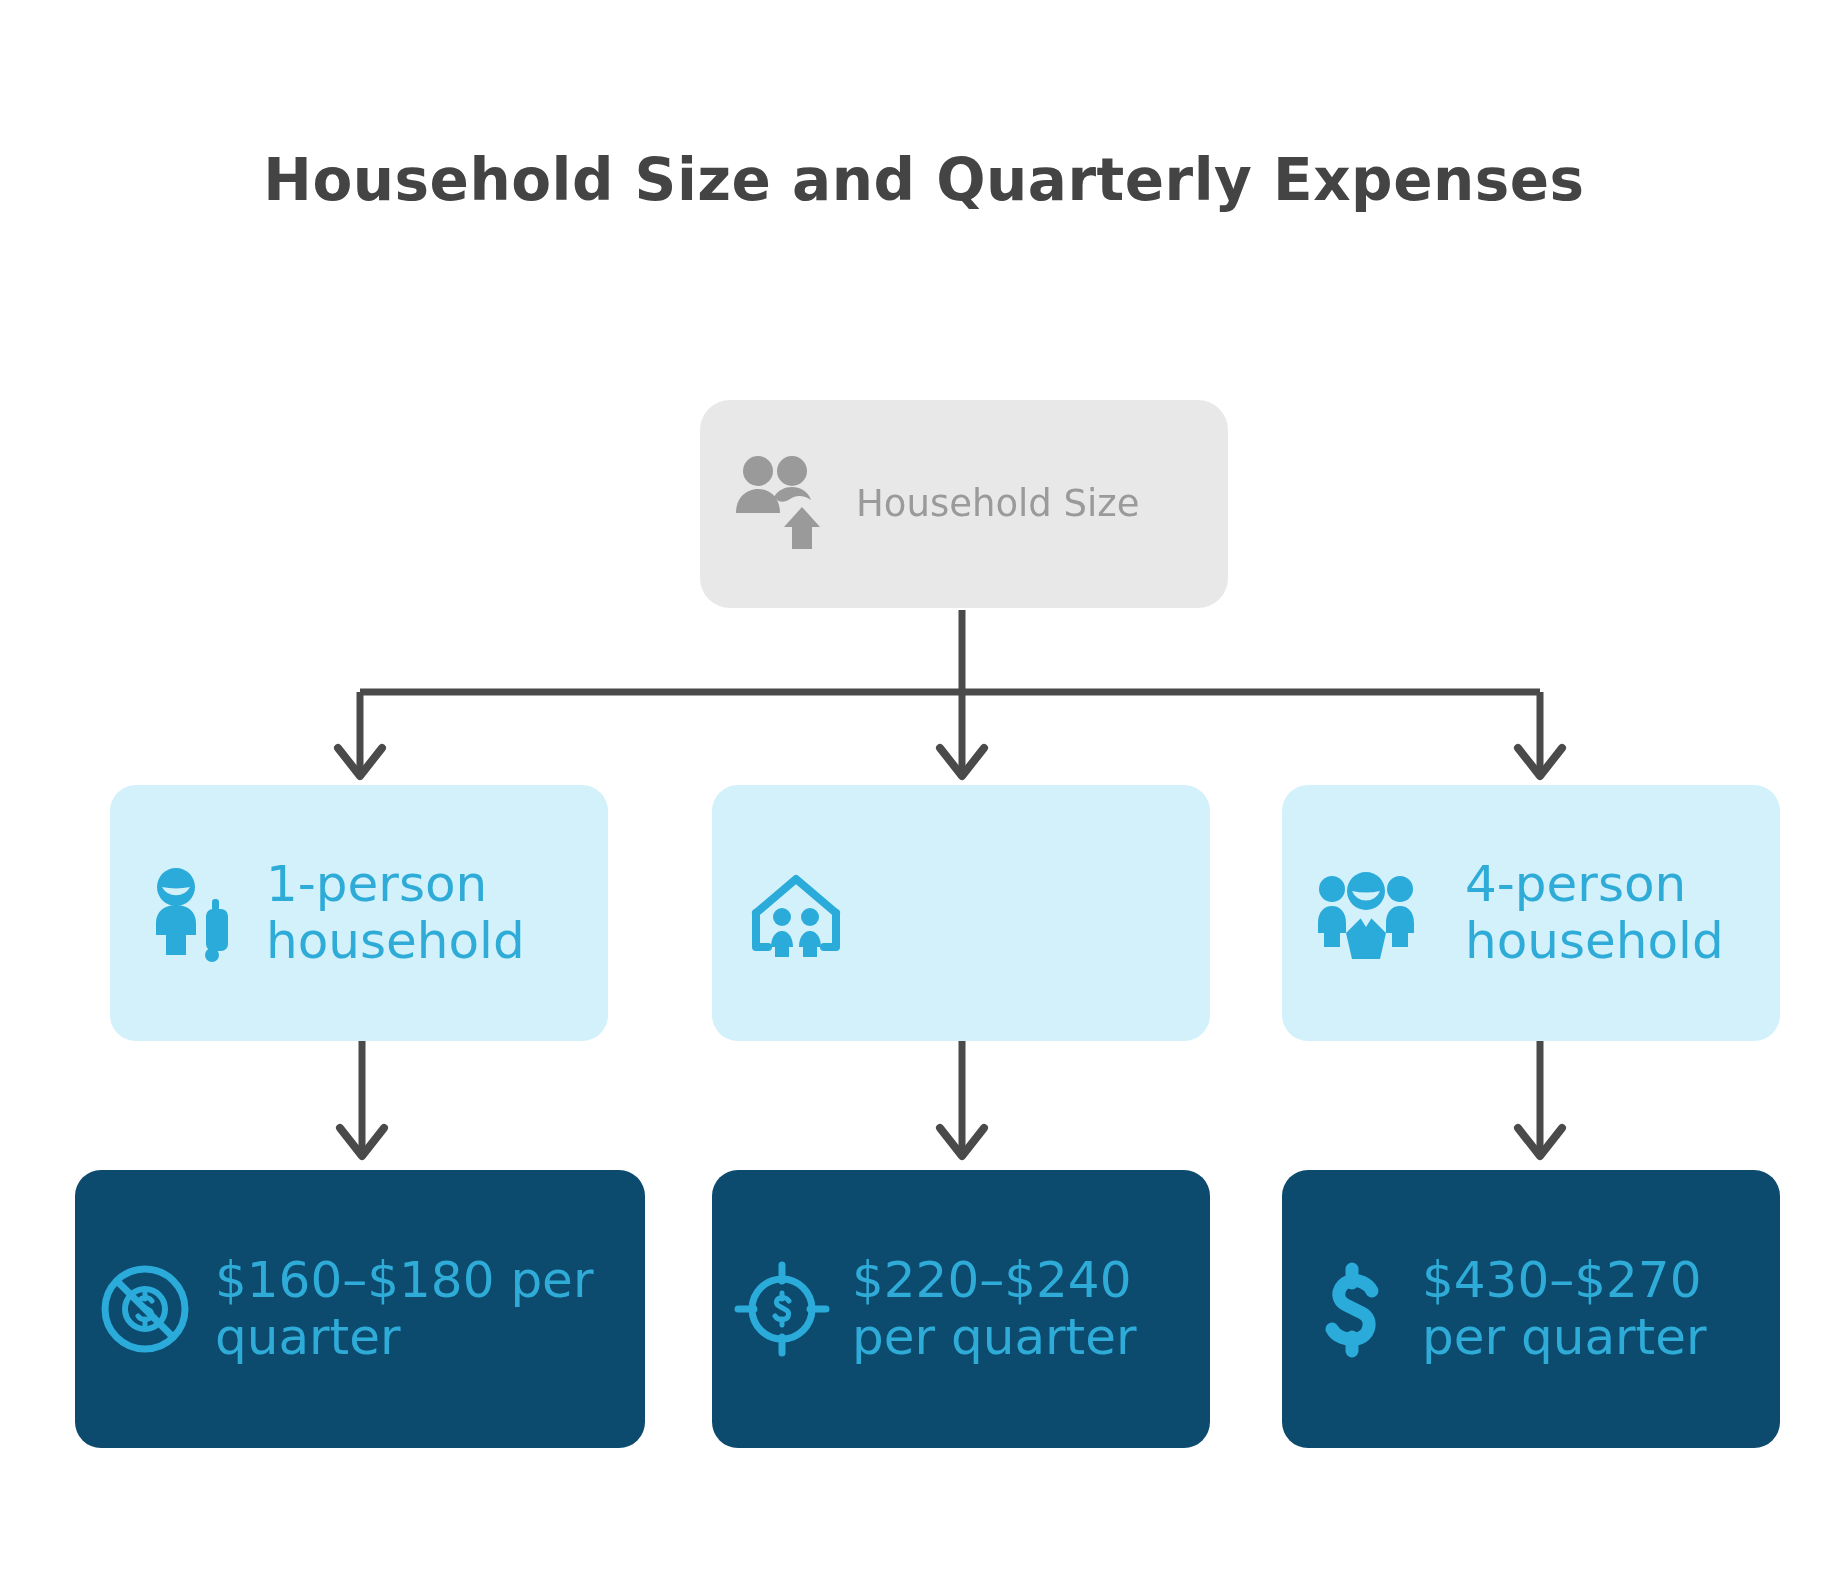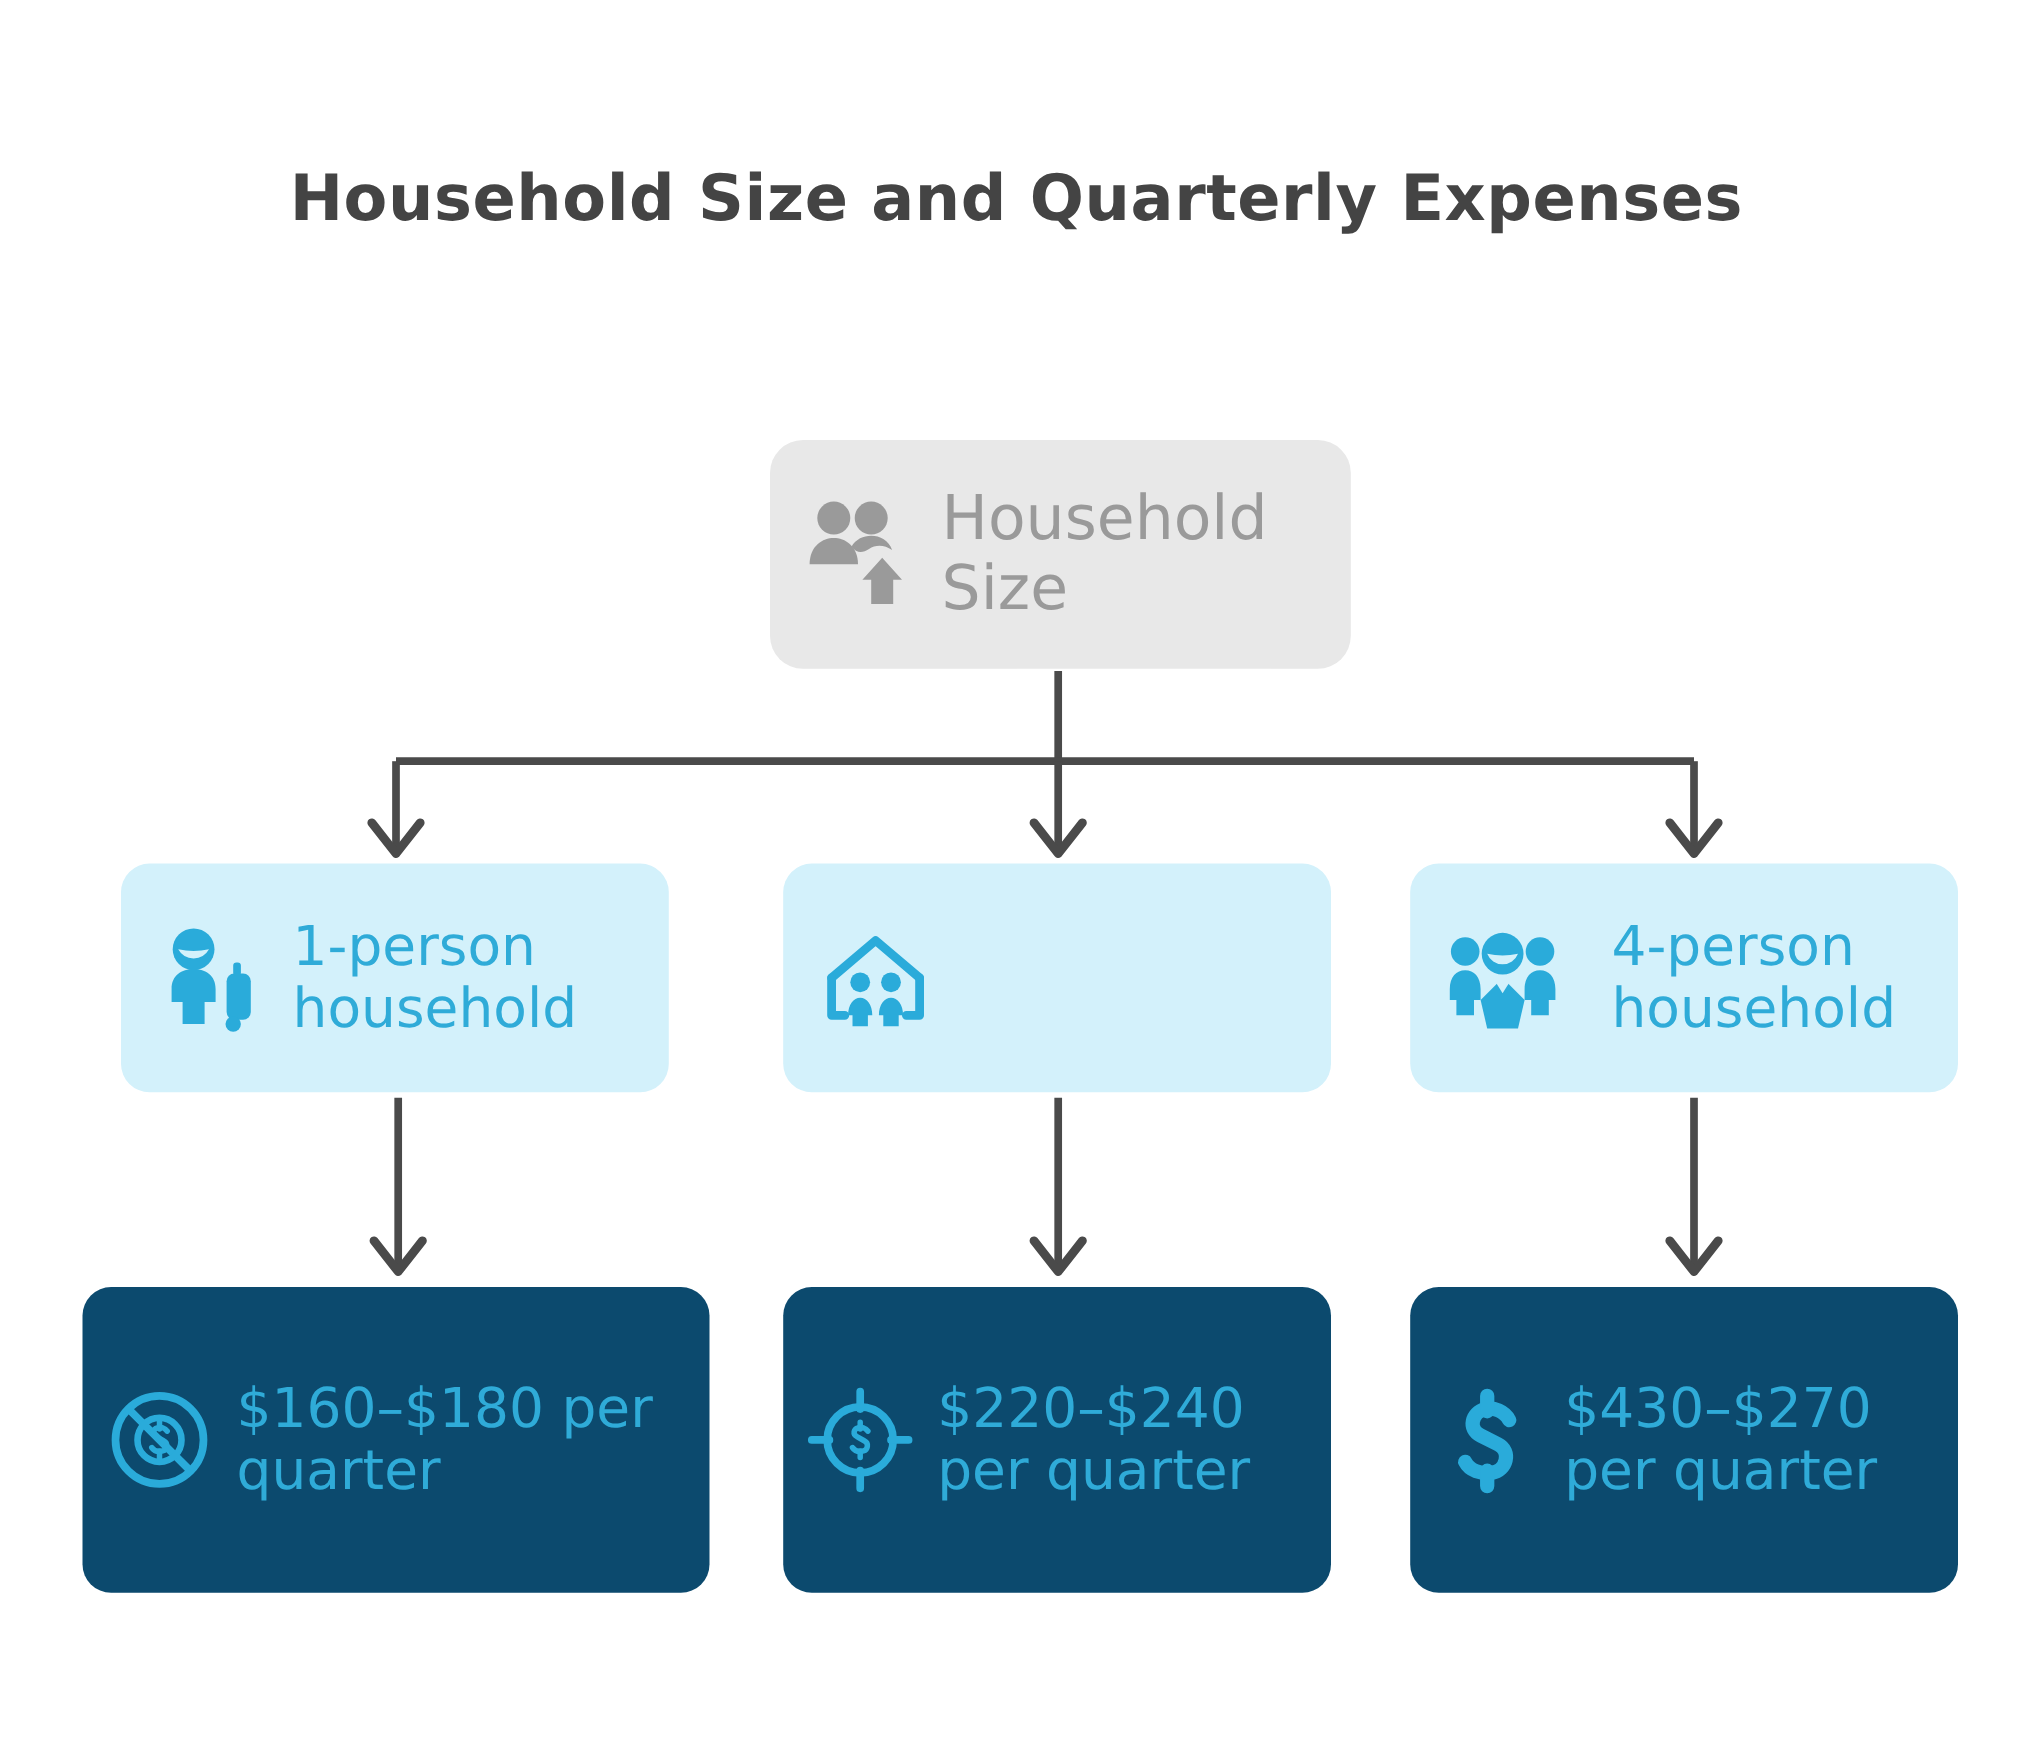--- a/index.html
+++ b/index.html
@@ -76,27 +76,27 @@
     top: 400px;
     width: 528px;
     height: 208px;
     background: #e8e8e8;
     border-radius: 30px;
     padding-left: 34px;
   }
   #root-node .ico { width: 96px; height: 110px; margin-right: 26px; }
   #root-node .label {
     color: #9a9a9a;
-    font-size: 56px;
+    font-size: 37px;
   }
 
   
   .mid {
     background: #d3f1fb;
-    height: 208px;
+    height: 256px;
     top: 785px;
     padding-left: 32px;
   }
   .mid .ico { width: 104px; height: 104px; margin-right: 20px; flex: 0 0 104px;}
   .mid .label {
     color: #2fabd8;
     font-size: 50px;
   }
   #mid-0 { left: 110px;  width: 498px; }
   #mid-1 { left: 712px;  width: 498px; }

